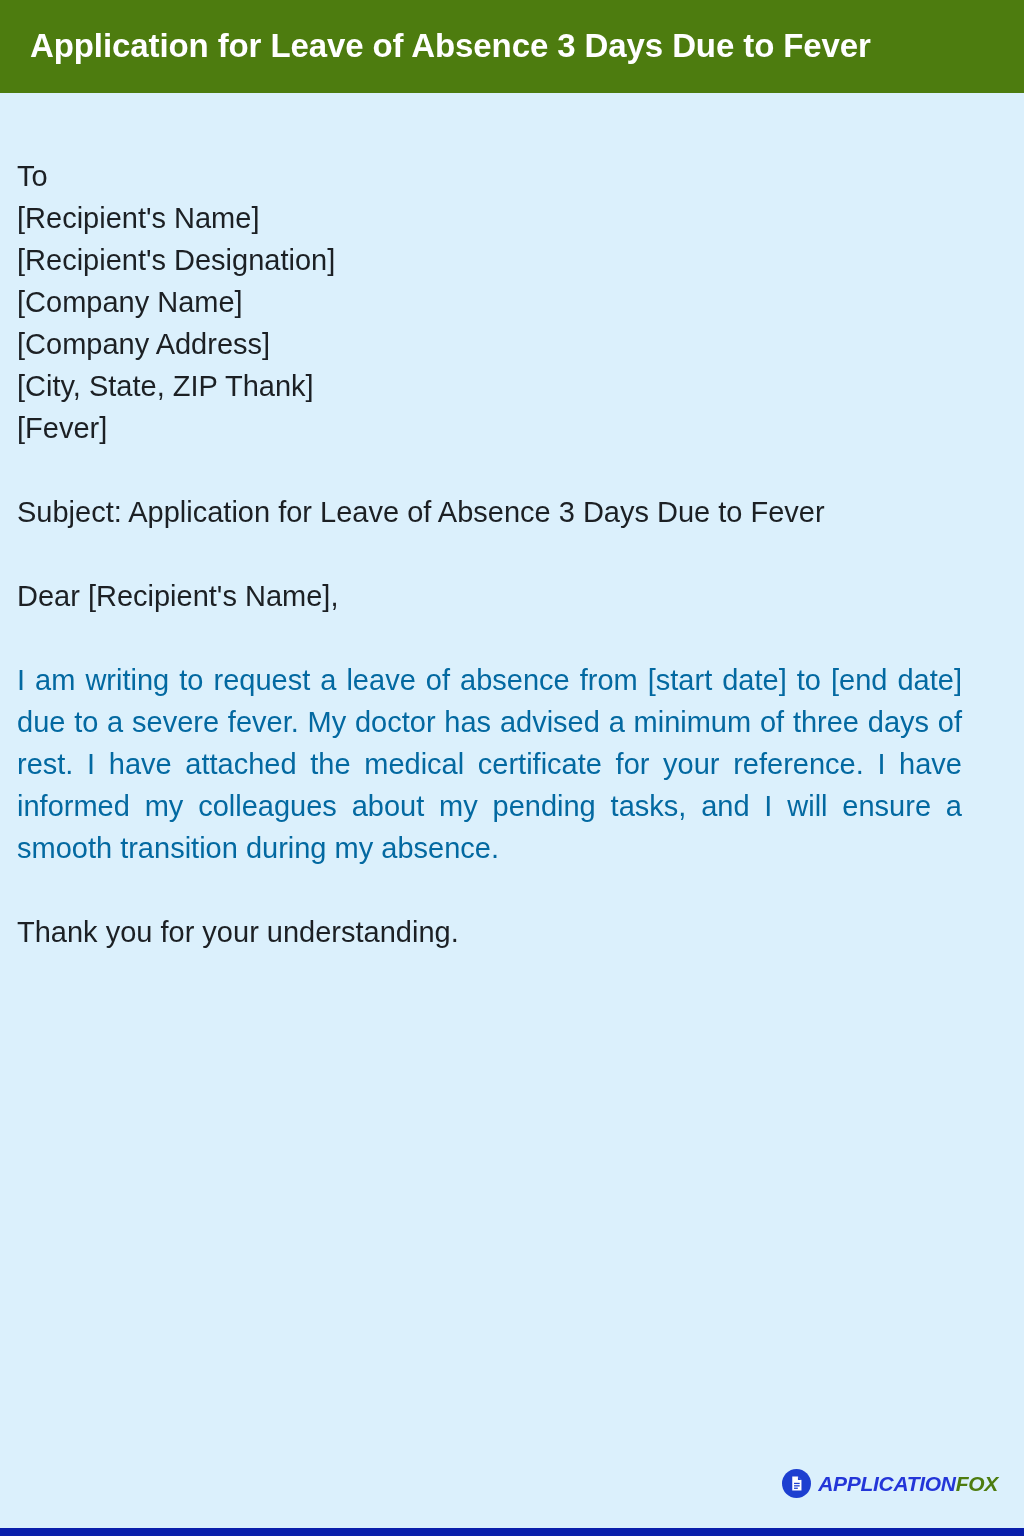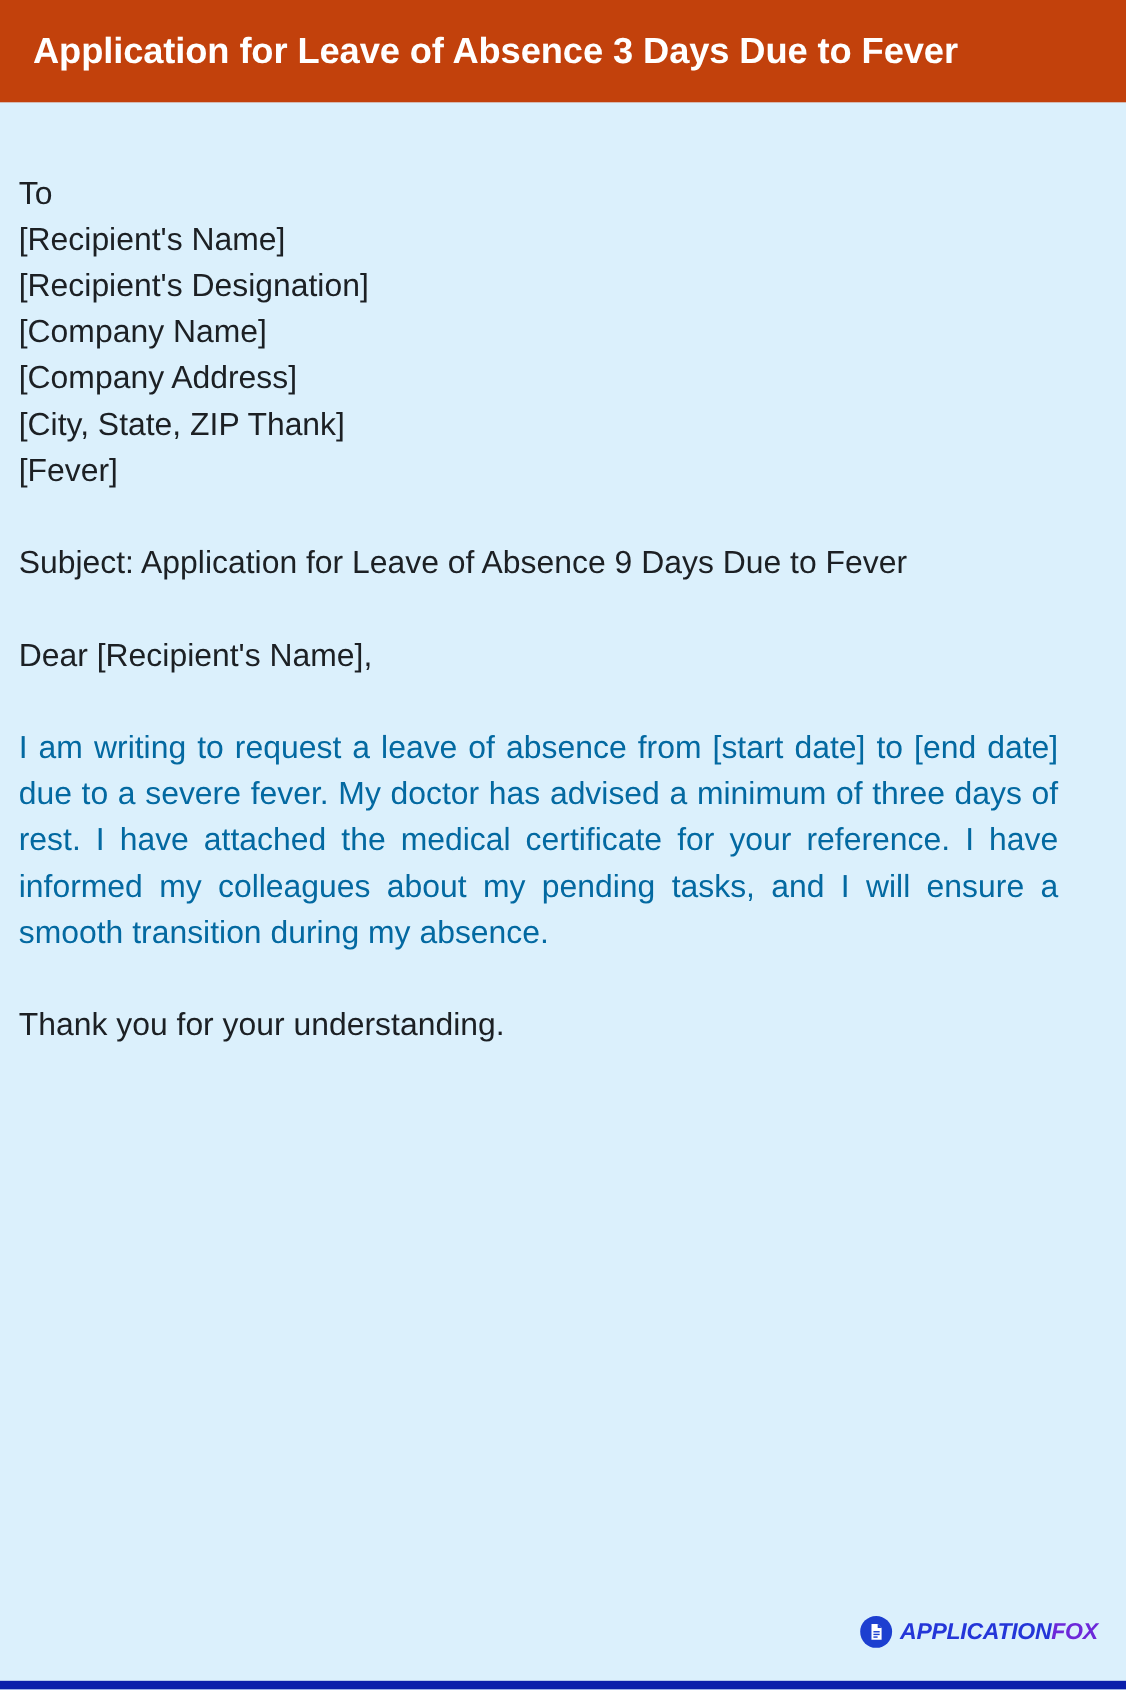--- a/index.html
+++ b/index.html
@@ -12,21 +12,21 @@
     background: #dbf0fc;
     font-family: "Liberation Sans", sans-serif;
     overflow: hidden;
     position: relative;
   }
 
   
   .header-banner {
     width: 1024px;
     height: 93px;
-    background: #c2410c;
+    background: #4d7c0f;
     display: flex;
     align-items: center;
     box-sizing: border-box;
     padding: 0 30px;
   }
   .header-title {
     color: #ffffff;
     font-size: 33px;
     font-weight: bold;
     line-height: 1.1;
@@ -84,21 +84,21 @@
     flex: 0 0 auto;
   }
   .logo-wordmark {
     font-size: 21px;
     font-weight: bold;
     font-style: italic;
     letter-spacing: -0.3px;
     white-space: nowrap;
   }
   .logo-word-a { color: #2436d8; font-style: italic; }
-  .logo-word-b { color: #6d28d9; }
+  .logo-word-b { color: #4d7c0f; }
 
   
   .bottom-bar {
     position: absolute;
     left: 0;
     bottom: 0;
     width: 1024px;
     height: 8px;
     background: #0a1fab;
   }
@@ -117,21 +117,21 @@
     <div class="letter-line">[Recipient's Name]</div>
     <div class="letter-line">[Recipient's Designation]</div>
     <div class="letter-line">[Company Name]</div>
     <div class="letter-line">[Company Address]</div>
     <div class="letter-line">[City, State, ZIP Thank]</div>
     <div class="letter-line">[Fever]</div>
   </div>
 
   <div class="spacer"></div>
 
-  <div class="letter-line">Subject: Application for Leave of Absence 9 Days Due to Fever</div>
+  <div class="letter-line">Subject: Application for Leave of Absence 3 Days Due to Fever</div>
 
   <div class="spacer"></div>
 
   <div class="letter-line">Dear [Recipient's Name],</div>
 
   <div class="spacer"></div>
 
   <p class="para para-lastline-left">I am writing to request a leave of absence from [start date] to [end date] due to a severe fever. My doctor has advised a minimum of three days of rest. I have attached the medical certificate for your reference. I have informed my colleagues about my pending tasks, and I will ensure a smooth transition during my absence.</p>
 
   <div class="spacer"></div>

